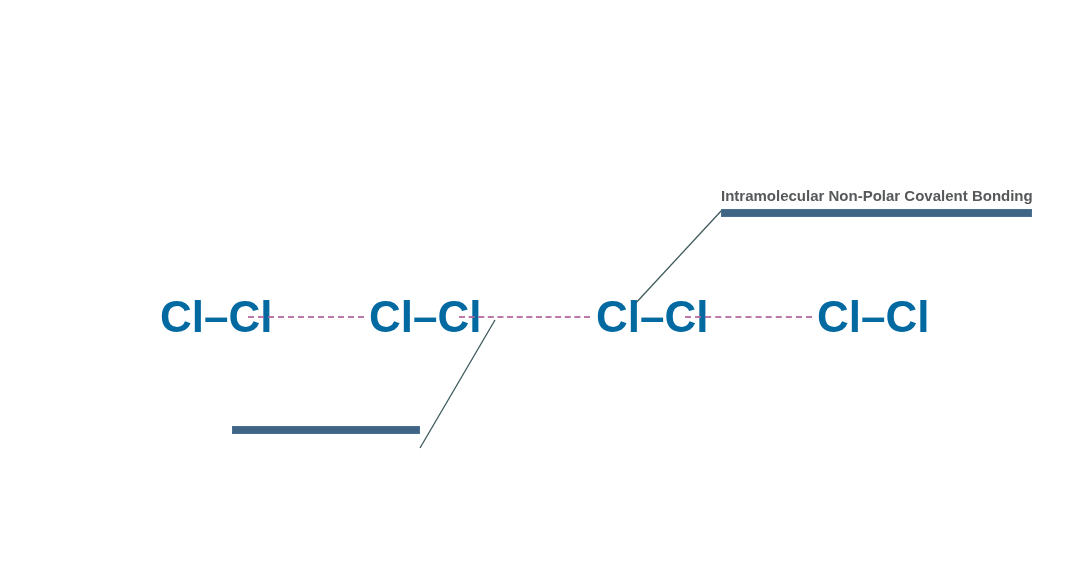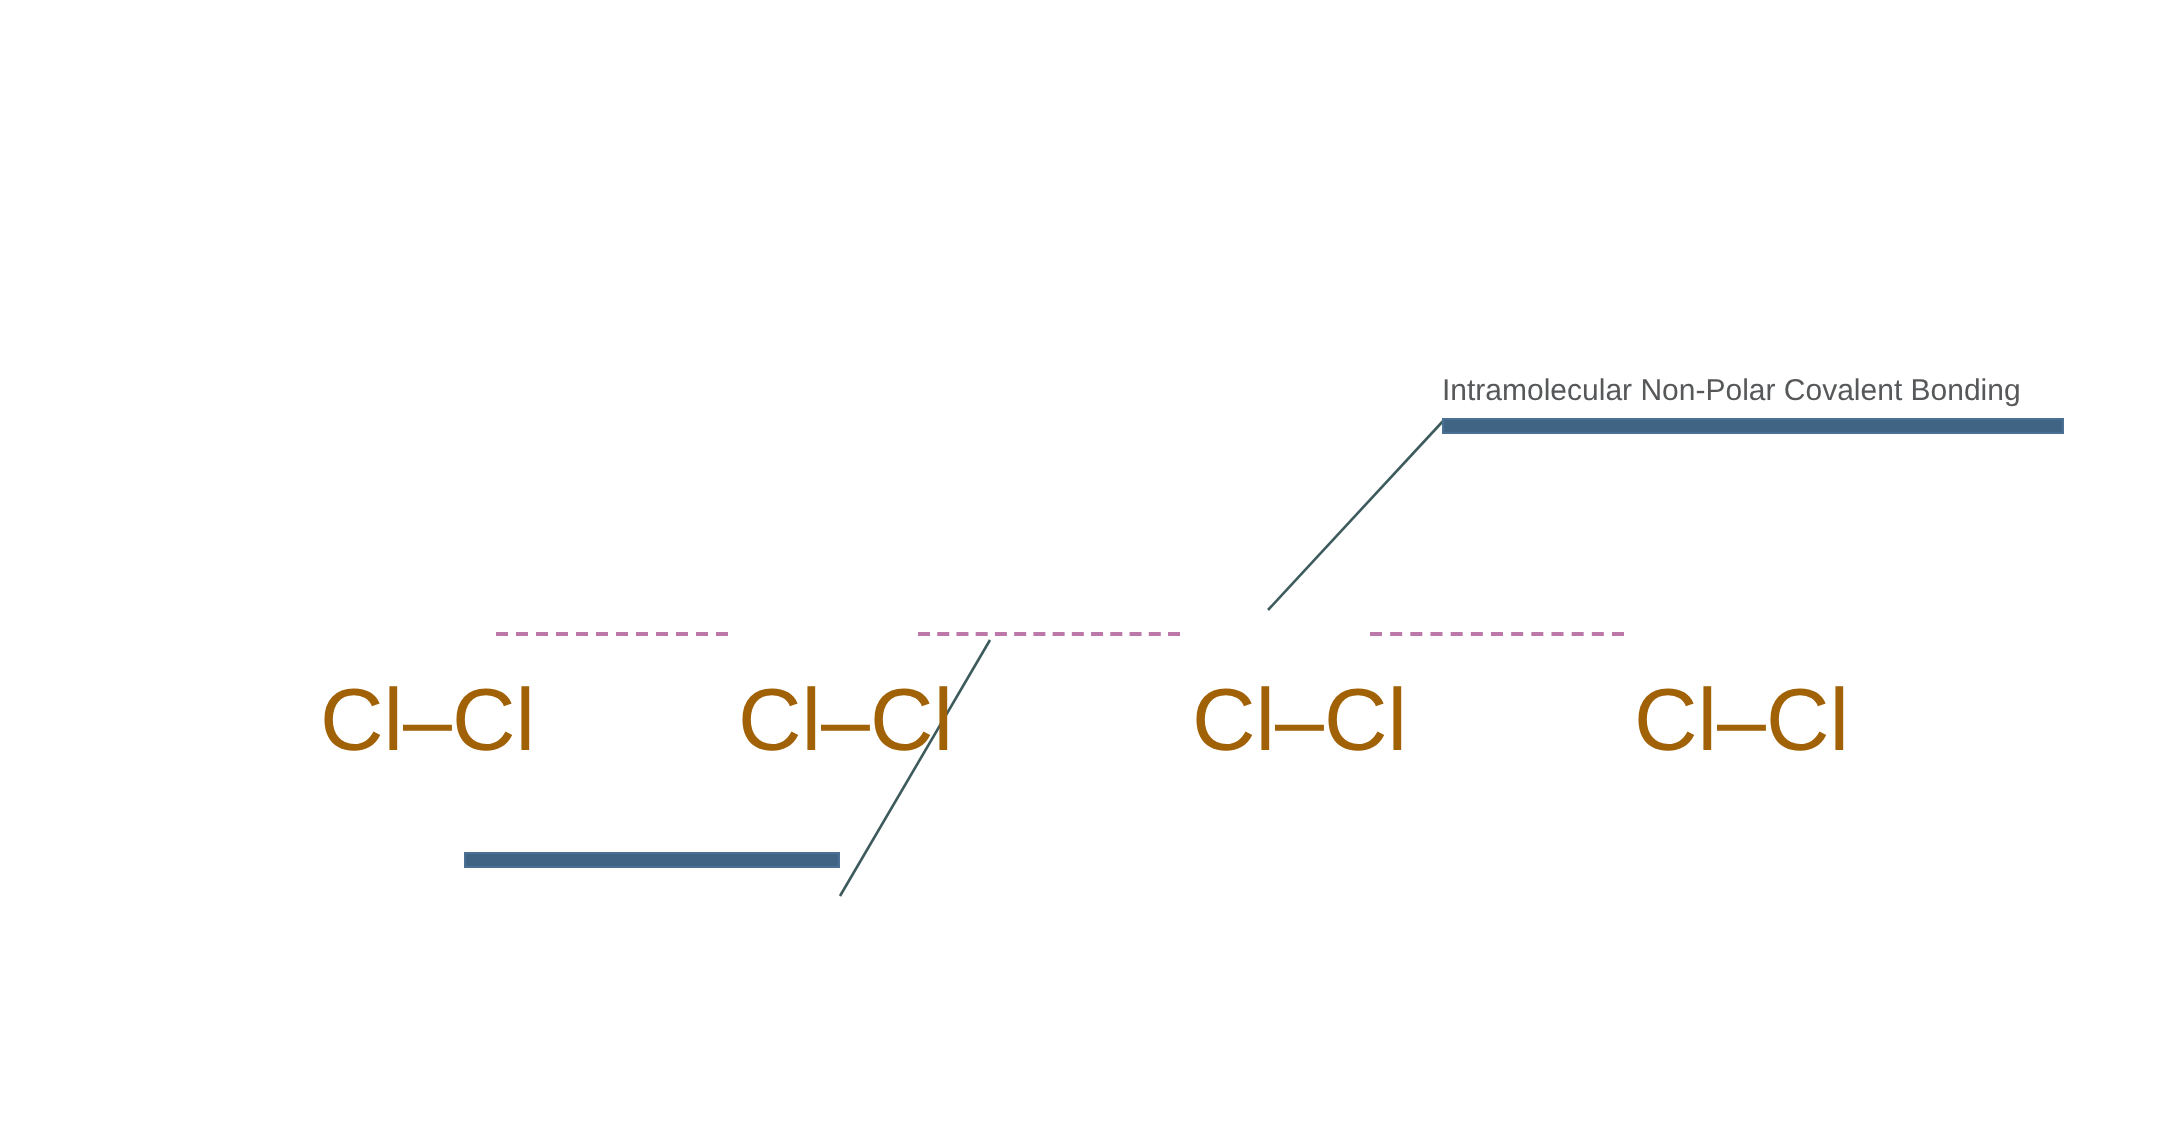--- a/index.html
+++ b/index.html
@@ -19,27 +19,26 @@
     width: 1080px;
     height: 567px;
     background: #ffffff;
   }
   
   .molecule {
     position: absolute;
     top: 292px;
     font-family: "Liberation Sans", sans-serif;
     font-size: 44px;
-    font-weight: 400;
+    font-weight: 700;
     line-height: 50px;
     letter-spacing: 0px;
-    color: #a16207;
+    color: #0369a1;
     white-space: nowrap;
     user-select: none;
-    margin-top: 44px;
   }
   .mol-0 { left: 160px; }
   .mol-1 { left: 369px; }
   .mol-2 { left: 596px; }
   .mol-3 { left: 817px; }
 
   
   .dash-line {
     position: absolute;
     top: 316px;
@@ -52,21 +51,21 @@
   .dash-2 { left: 685px; width: 127px; }
 
   
   .annotation {
     position: absolute;
   }
   .annotation .ann-text {
     display: block;
     font-family: "Liberation Sans", sans-serif;
     font-size: 15px;
-    font-weight: 400;
+    font-weight: 700;
     color: #56585a;
     white-space: nowrap;
     line-height: 20px;
   }
   .annotation .ann-bar {
     display: block;
     height: 8px;
     background: #3f6484;
     border: 1px solid #4a7093;
     box-sizing: border-box;

